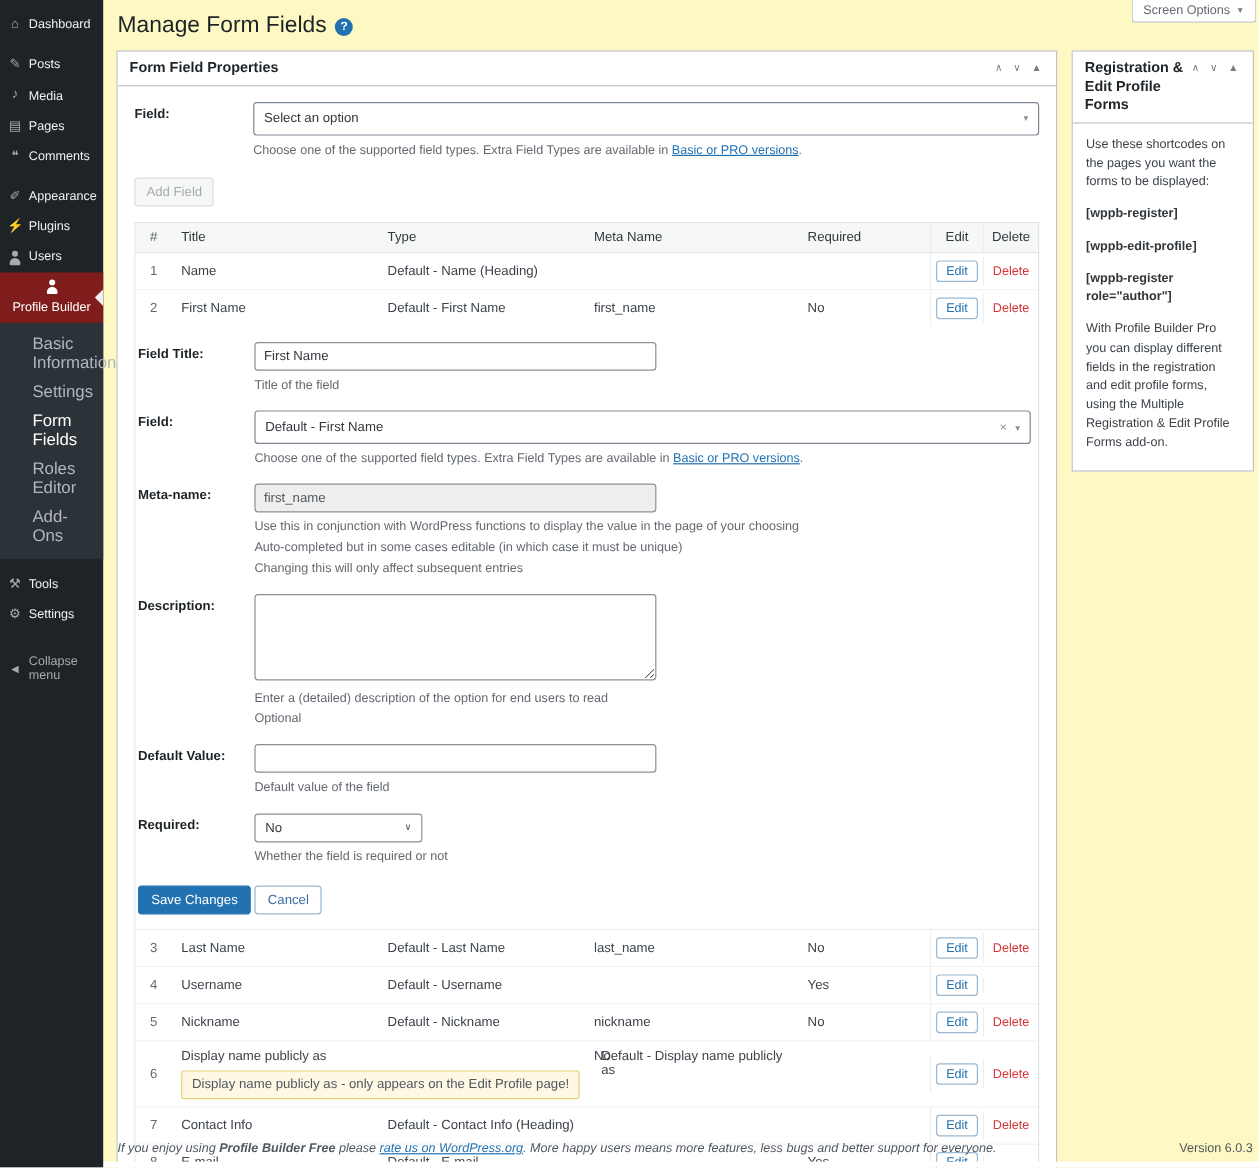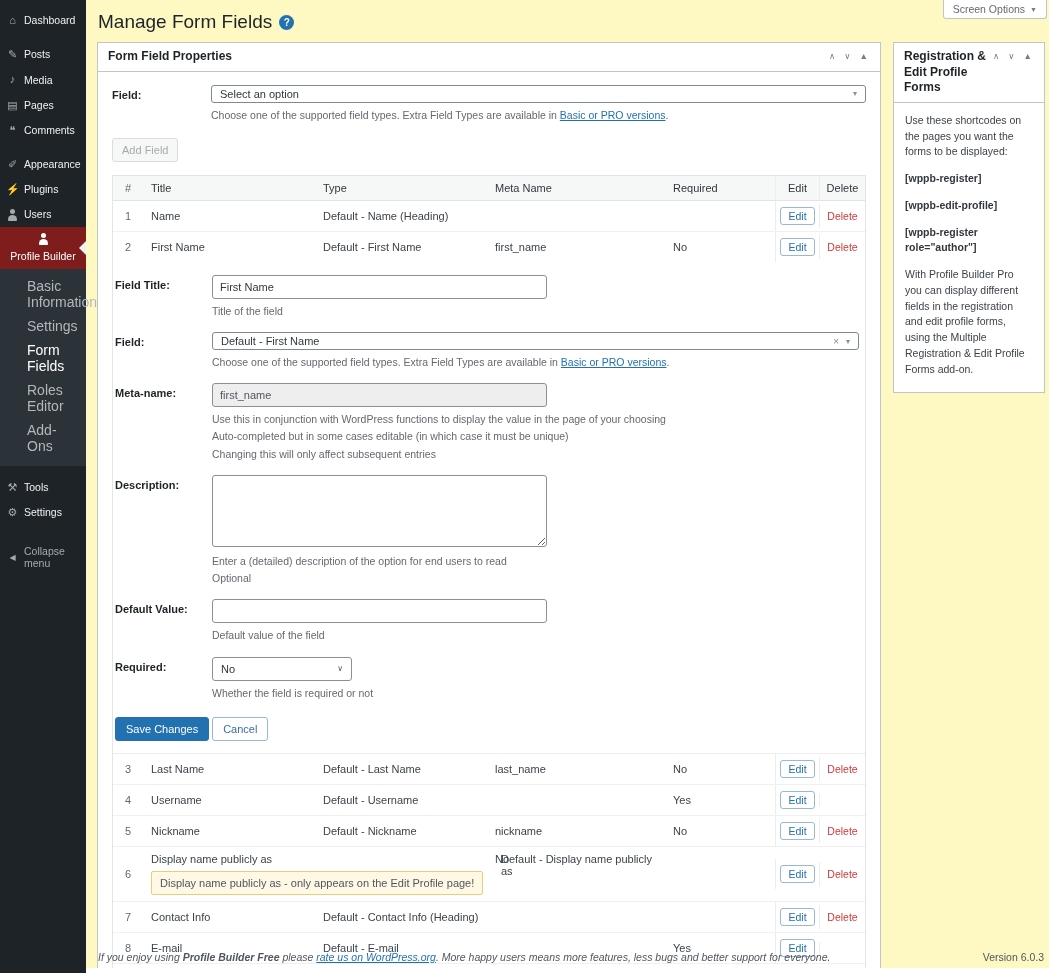--- a/index.html
+++ b/index.html
@@ -52,21 +52,21 @@
   .handle-actions .handle-btn { background:none; border:none; color:#787c82; font-size:8.5px; cursor:pointer; padding:1px 2px; font-family:inherit; }
   .postbox-body { padding:13px 14px; }
 
   
   .form-row { display:flex; margin-bottom:13px; }
   .form-label { width:99px; min-width:99px; font-size:11px; font-weight:bold; color:#1d2327; padding-top:4px; }
   .form-control { flex:1; }
   .help { font-size:10.5px; color:#646970; margin:5px 0 0; line-height:1.45; }
   .help a, .link { color:#2271b1; text-decoration:underline; cursor:pointer; }
 
-  .select2 { border:1px solid #7e8993; border-radius:3px; height:18px; display:flex; align-items:center;
+  .select2 { border:1px solid #7e8993; border-radius:3px; height:28px; display:flex; align-items:center;
     justify-content:space-between; padding:0 8px; font-size:11px; color:#32373c; background:#fff; cursor:pointer; }
   .sel-icons { display:flex; gap:7px; color:#8c8f94; font-size:10px; align-items:center; }
   .sel-icons .tiny { font-size:8px; }
 
   .add-field-btn { display:inline-block; background:#f6f7f7; border:1px solid #dcdcde; color:#a7aaad;
     border-radius:3px; padding:5px 9px; font-size:11px; margin:2px 0 13px; font-family:inherit; }
 
   
   .fields-table { border:1px solid #e2e4e7; font-size:11px; color:#3c434a; }
   .thead { display:flex; background:#f6f7f7; border-bottom:1px solid #e2e4e7; color:#32373c; }

